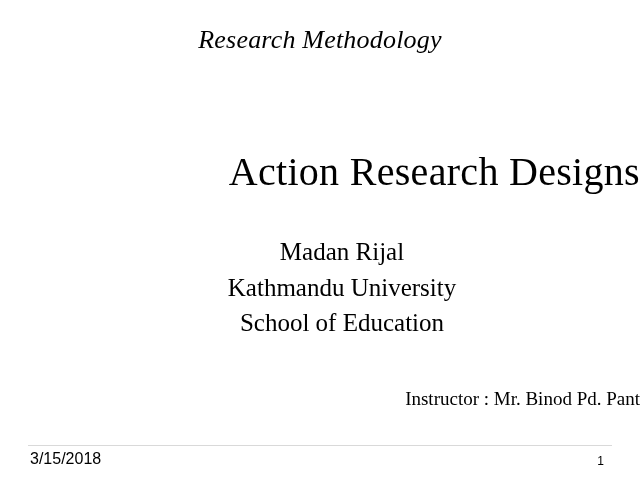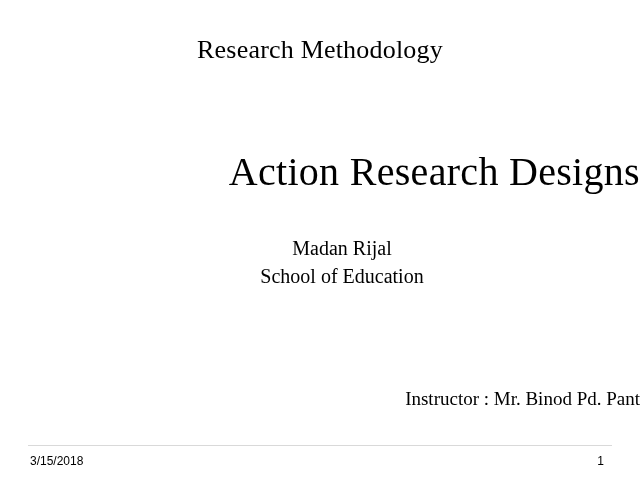--- a/index.html
+++ b/index.html
@@ -16,47 +16,48 @@
   }
   .slide {
     position: relative;
     width: 640px;
     height: 480px;
     box-sizing: border-box;
     background: #ffffff;
   }
   .kicker {
     position: absolute;
-    top: 36px;
+    top: 26px;
     left: 0;
     width: 640px;
     text-align: center;
     font-size: 26px;
     line-height: 1.1;
     letter-spacing: 0.2px;
+    font-style: italic;
   }
   .main-title {
     position: absolute;
     top: 150px;
     left: 0;
     width: 640px;
     text-align: right;
     font-size: 40px;
     line-height: 1.1;
     letter-spacing: 0.3px;
   }
   .author-block {
     position: absolute;
     top: 234px;
     left: 0;
     width: 640px;
     text-align: center;
   }
   .author-line {
-    font-size: 20px;
+    font-size: 25px;
     line-height: 1.42;
     margin-left: 44px;
   }
   .instructor {
     position: absolute;
     top: 388px;
     left: 0;
     width: 640px;
     text-align: right;
     font-size: 19px;
@@ -67,21 +68,21 @@
     right: 28px;
     bottom: 34px;
     height: 1px;
     background: #d9d9d9;
   }
   .footer-date {
     position: absolute;
     left: 30px;
     bottom: 12px;
     font-family: "Liberation Sans", sans-serif;
-    font-size: 12px;
+    font-size: 16px;
     color: #000000;
   }
   .footer-page {
     position: absolute;
     right: 36px;
     bottom: 12px;
     font-family: "Liberation Sans", sans-serif;
     font-size: 12px;
     color: #000000;
   }
@@ -90,20 +91,21 @@
 <body>
 
 <div class="slide">
 
   <div class="kicker">Research Methodology</div>
 
   <div class="main-title">Action Research Designs</div>
 
   <div class="author-block">
     <div class="author-line">Madan Rijal</div>
+    <div class="author-line">Kathmandu University</div>
     <div class="author-line">School of Education</div>
   </div>
 
   <div class="instructor">Instructor : Mr. Binod Pd. Pant</div>
 
   <div class="footer-rule"></div>
 
   <div class="footer-date">3/15/2018</div>
 
   <div class="footer-page">1</div>

